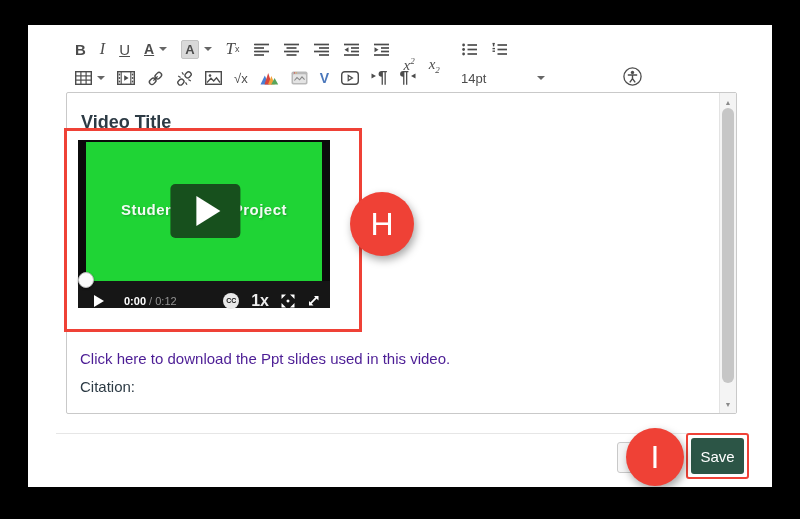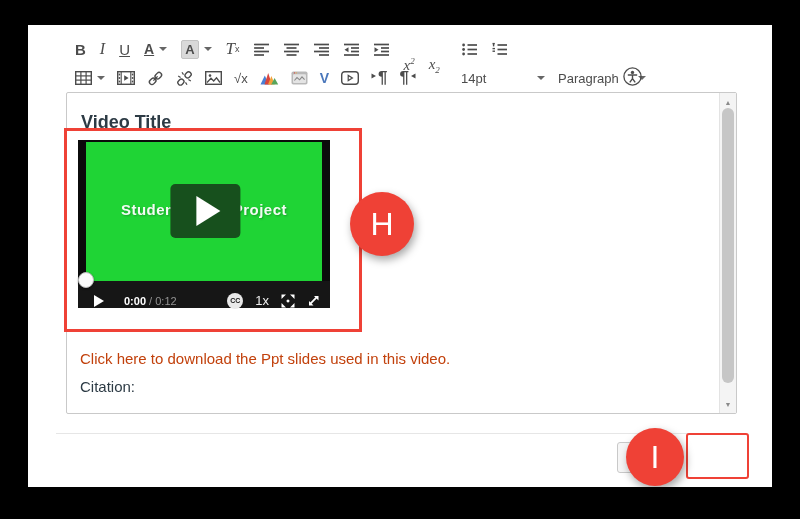--- a/index.html
+++ b/index.html
@@ -118,21 +118,21 @@
     border-top: 6px solid transparent; border-bottom: 6px solid transparent;
     border-left: 10px solid #fff;
   }
   .bar-time { font-size: 11px; font-weight: bold; color: #fff; margin-left: 8px; white-space: nowrap; }
   .bar-dur { color: #929292; font-weight: normal; }
   .cc {
     margin-left: auto; width: 16px; height: 16px; border-radius: 50%;
     background: #e9e9e9; color: #141414; font-size: 7px; font-weight: bold;
     display: flex; align-items: center; justify-content: center; cursor: pointer;
   }
-  .rate { color: #ededed; font-size: 13px; font-weight: normal; cursor: pointer; }
+  .rate { color: #ededed; font-size: 16px; font-weight: bold; cursor: pointer; }
   
   .dl-link { position: absolute; left: 52px; top: 325px; font-size: 15px; cursor: pointer; z-index: 2; }
   .citation { position: absolute; left: 52px; top: 353px; font-size: 15px; color: #2d3b45; z-index: 2; }
   
   .divider { position: absolute; left: 28px; right: 28px; top: 408px; height: 1px; background: #e6e6e6; }
   .cancel-remnant {
     position: absolute; left: 589px; top: 417px; width: 44px; height: 31px;
     background: #f6f6f6; border: 1px solid #c9c9c9; border-radius: 3px; cursor: pointer;
   }
   .annot-rect-i {
@@ -370,24 +370,20 @@
           <span>¶</span>
           <svg width="6" height="17" viewBox="0 0 6 17">
             <polygon points="5.5,5.5 5.5,10.5 1,8" fill="#4c4c4c"></polygon>
           </svg>
         </span>
     </button>
   </div>
 
   <div class="fs-cluster">
     <span>14pt</span>
-    <span class="caret"></span>
-  </div>
-  <div class="para-cluster">
-    <span>Paragraph</span>
     <span class="caret"></span>
   </div>
   <div class="a11y">
     <svg class="ic" width="19" height="19" viewBox="0 0 19 19">
         <circle cx="9.5" cy="9.5" r="8.6" fill="none" stroke="#4c4c4c" stroke-width="1.3"></circle>
         <circle cx="9.5" cy="5.4" r="1.7" fill="#4c4c4c"></circle>
         <path d="M4.8,8 L14.2,8 M9.5,8 L9.5,11.6 M9.5,11.6 L6.8,15.4 M9.5,11.6 L12.2,15.4" fill="none" stroke="#4c4c4c" stroke-width="1.4"></path>
       </svg>
   </div>
 
@@ -434,23 +430,24 @@
             <polygon points="2,7 2,11.5 6.5,11.5" fill="#fff"></polygon>
           </svg>
       </span>
     </div>
   </div>
 
   <div class="callout callout-h" style="background: rgb(239, 65, 54);">
     <span>H</span>
   </div>
 
-  <div class="dl-link" style="color: #c2410c;">Click here to download the Ppt slides used in this video.</div>
+  <div class="dl-link" style="color: #4c1d95;">Click here to download the Ppt slides used in this video.</div>
   <div class="citation">Citation:</div>
 
   <div class="divider"></div>
   <div class="cancel-remnant"></div>
   <div class="annot-rect-i" style="border-color: rgb(239, 65, 54);"></div>
+  <button class="save-btn" style="background: rgb(44, 85, 70);">Save</button>
   <div class="callout callout-i" style="background: rgb(239, 65, 54);">
     <span>I</span>
   </div>
 
 </div>
 
 </body></html>

